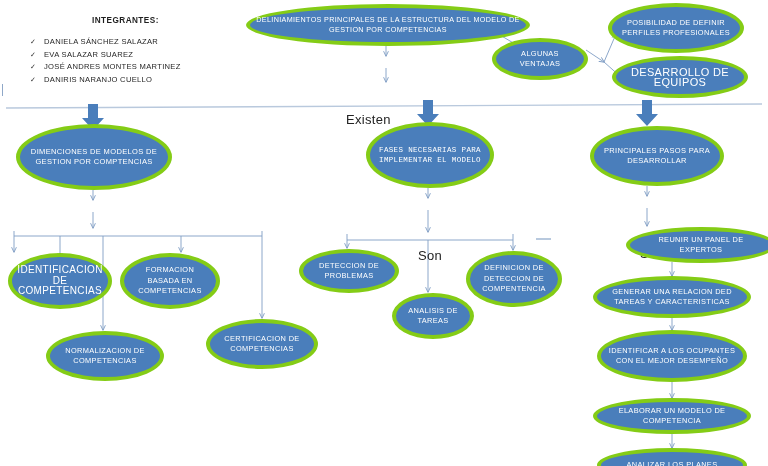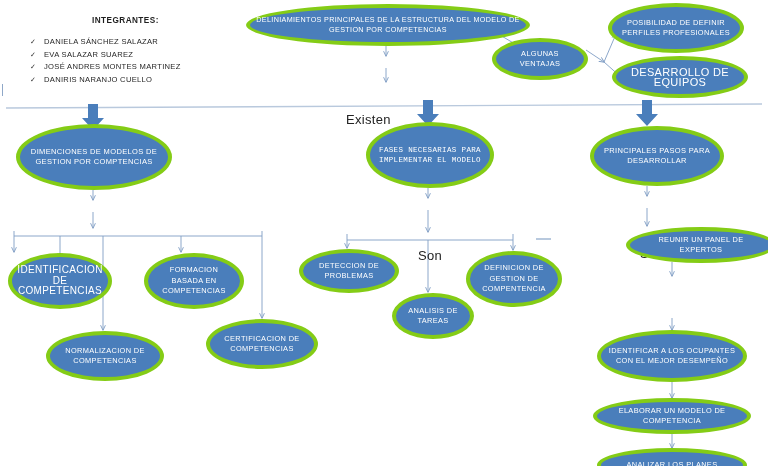--- a/index.html
+++ b/index.html
@@ -148,42 +148,45 @@
   <div class="cap" style="left:418px;top:200px;">Son</div>
 
   <div class="node" style="left:590px;top:126px;width:134px;height:60px;font-size:7.5px;">
     <span>PRINCIPALES PASOS PARA DESARROLLAR</span>
   </div>
   <div class="cap" style="left:640px;top:198px;">Son</div>
 
   <div class="node" style="left:8px;top:253px;width:104px;height:56px;font-size:10px;">
     <span>IDENTIFICACION DE COMPETENCIAS</span>
   </div>
-  <div class="node" style="left:144px;top:253px;width:100px;height:56px;font-size:7.4px;">
+  <div class="node" style="left:120px;top:253px;width:100px;height:56px;font-size:7.4px;">
     <span>FORMACION BASADA EN COMPETENCIAS</span>
   </div>
   <div class="node" style="left:46px;top:331px;width:118px;height:50px;font-size:7.4px;">
     <span>NORMALIZACION DE COMPETENCIAS</span>
   </div>
   <div class="node" style="left:206px;top:319px;width:112px;height:50px;font-size:7.4px;">
     <span>CERTIFICACION DE COMPETENCIAS</span>
   </div>
 
   <div class="node" style="left:299px;top:249px;width:100px;height:44px;font-size:7.4px;">
     <span>DETECCION DE PROBLEMAS</span>
   </div>
   <div class="node" style="left:392px;top:293px;width:82px;height:46px;font-size:7.4px;">
     <span>ANALISIS DE TAREAS</span>
   </div>
   <div class="node" style="left:466px;top:251px;width:96px;height:56px;font-size:7.4px;">
-    <span>DEFINICION DE GESTION DE COMPENTENCIA</span>
+    <span>DEFINICION DE DETECCION DE COMPENTENCIA</span>
   </div>
 
   <div class="node" style="left:626px;top:227px;width:150px;height:36px;font-size:7.4px;">
     <span>REUNIR UN PANEL DE EXPERTOS</span>
+  </div>
+  <div class="node" style="left:593px;top:276px;width:158px;height:42px;font-size:7.4px;">
+    <span>GENERAR UNA RELACION DED TAREAS Y CARACTERISTICAS</span>
   </div>
   <div class="node" style="left:593px;top:398px;width:158px;height:36px;font-size:7.4px;">
     <span>ELABORAR UN MODELO DE COMPETENCIA</span>
   </div>
   <div class="node" style="left:597px;top:330px;width:150px;height:52px;font-size:7.4px;">
     <span>IDENTIFICAR A LOS OCUPANTES CON EL MEJOR DESEMPEÑO</span>
   </div>
   <div class="node" style="left:597px;top:448px;width:150px;height:34px;font-size:7.4px;">
     <span>ANALIZAR LOS PLANES</span>
   </div>

